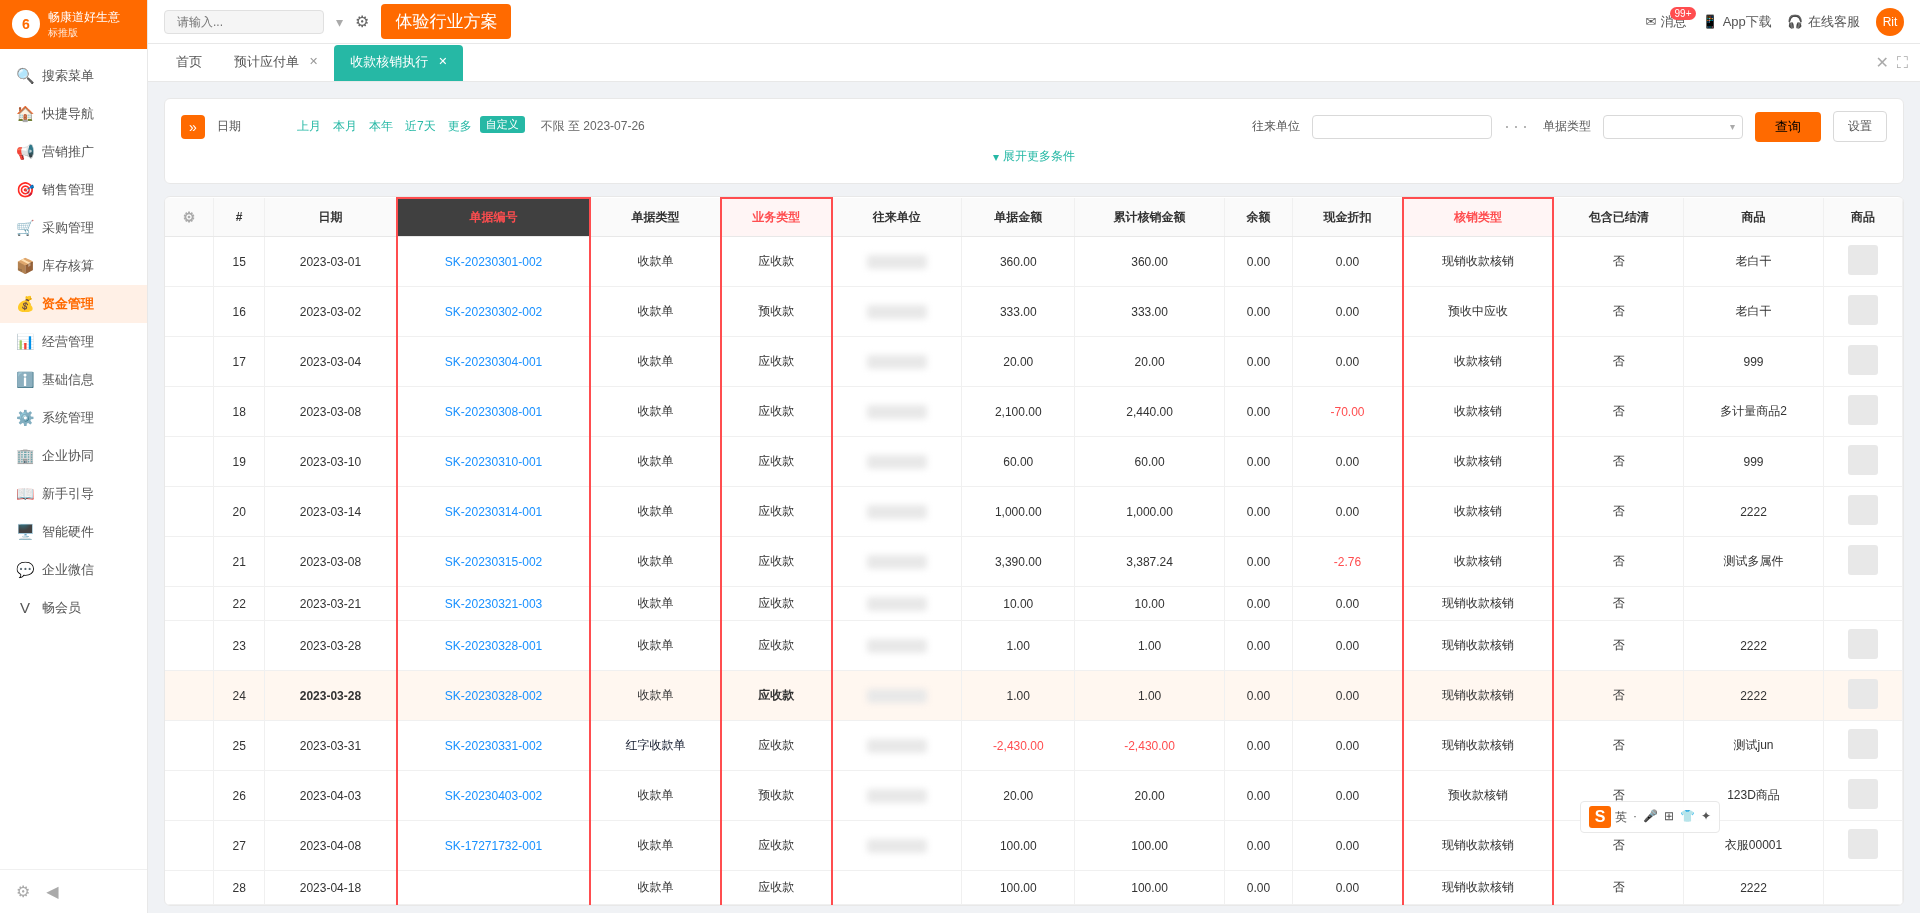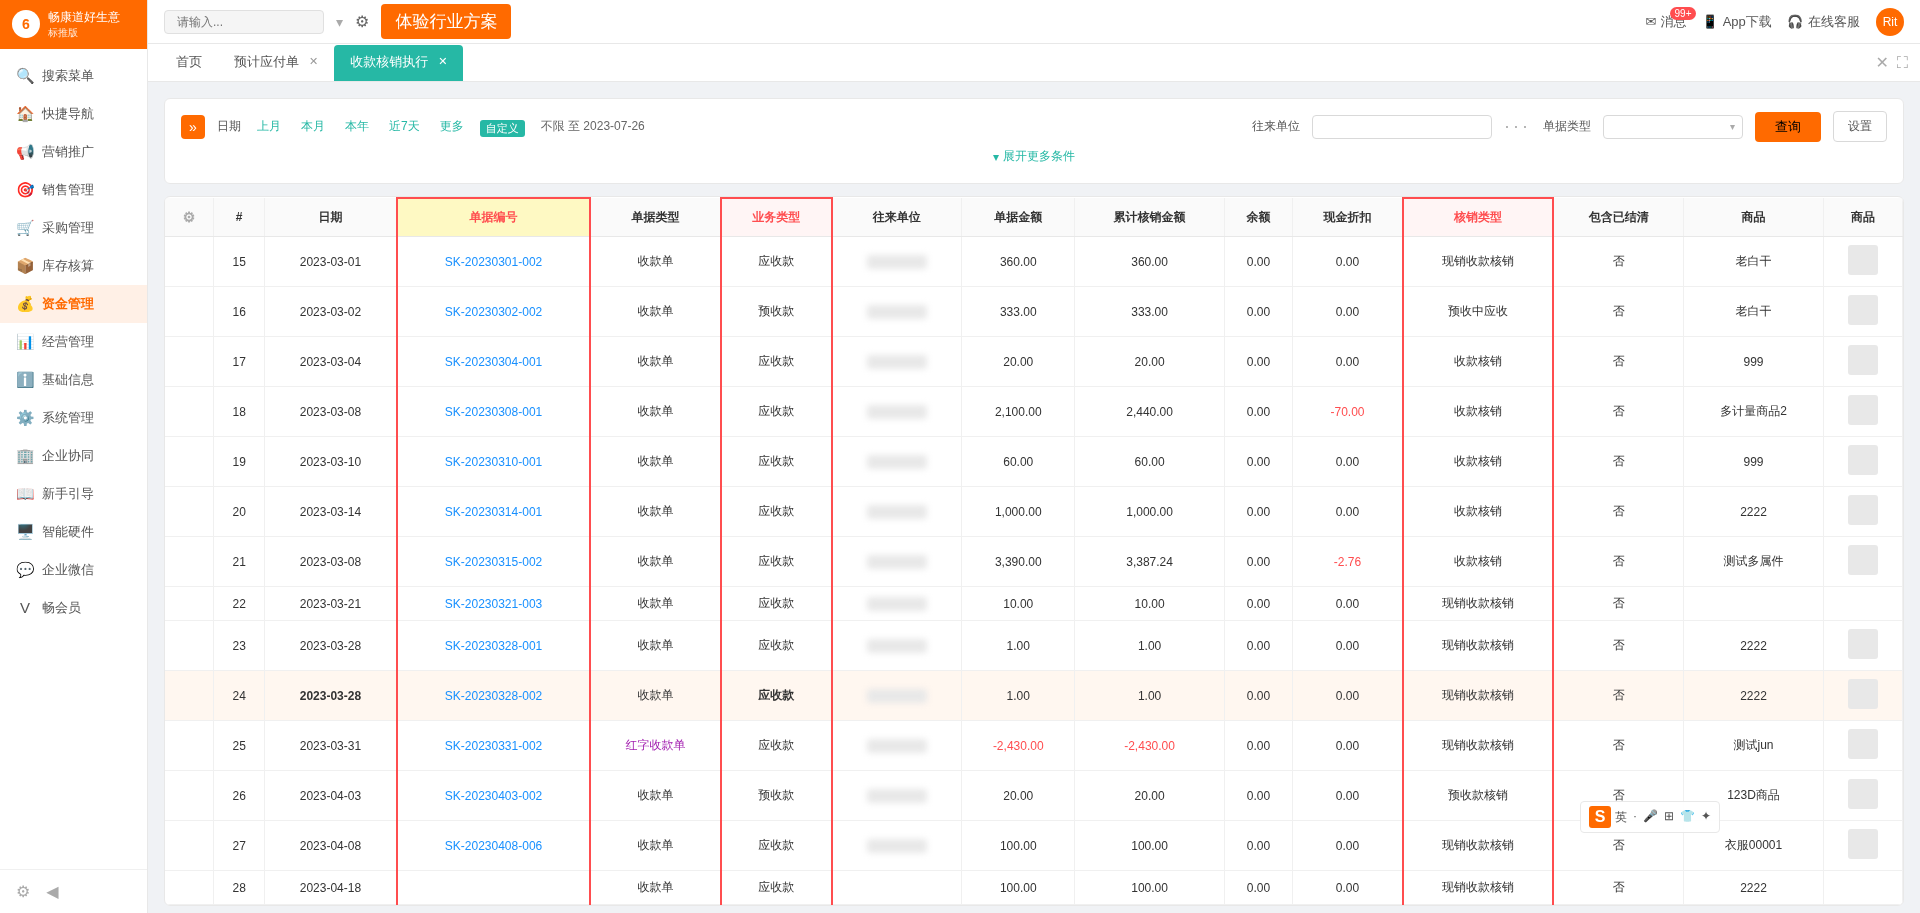--- a/index.html
+++ b/index.html
@@ -47,21 +47,21 @@
     .page-header { display: flex; align-items: center; justify-content: space-between; margin-bottom: 12px; }
     .page-title { font-size: 18px; font-weight: bold; color: #333; }
     .page-actions { display: flex; gap: 8px; }
     .action-btn { border: 1px solid #d9d9d9; background: #fff; border-radius: 4px; padding: 5px 12px; cursor: pointer; font-size: 12px; color: #555; display: flex; align-items: center; gap: 4px; }
 
     
     .filter-bar { background: #fff; border-radius: 6px; padding: 12px 16px; margin-bottom: 12px; border: 1px solid #e8e8e8; }
     .filter-row { display: flex; align-items: center; gap: 12px; flex-wrap: wrap; }
     .filter-expand-btn { background: #ff6a00; color: #fff; border: none; border-radius: 4px; width: 24px; height: 24px; cursor: pointer; display: flex; align-items: center; justify-content: center; font-size: 14px; }
     .filter-label { color: #555; font-size: 12px; white-space: nowrap; }
-    .date-shortcuts { display: flex; gap: 12px; align-items: flex-end; }
+    .date-shortcuts { display: flex; gap: 4px; align-items: flex-start; margin-left: 40px; }
     .date-shortcut { color: #26b8a5; cursor: pointer; font-size: 12px; padding: 2px 4px; }
     .filter-input { border: 1px solid #d9d9d9; border-radius: 4px; padding: 4px 10px; font-size: 12px; color: #333; min-width: 160px; }
     .filter-select { border: 1px solid #d9d9d9; border-radius: 4px; padding: 4px 24px 4px 10px; font-size: 12px; color: #333; min-width: 140px; background: #fff; appearance: none; }
     .query-btn { background: #ff6a00; color: #000000; border: none; border-radius: 4px; padding: 6px 20px; cursor: pointer; font-size: 13px; }
     .setting-btn { background: #fff; color: #555; border: 1px solid #d9d9d9; border-radius: 4px; padding: 6px 14px; cursor: pointer; font-size: 12px; }
 
     .more-filters { display: flex; align-items: center; justify-content: center; color: #26b8a5; font-size: 12px; cursor: pointer; padding: 6px; gap: 4px; }
 
     
     .table-container { background: #fff; border-radius: 6px; border: 1px solid #e8e8e8; overflow: hidden; }
@@ -252,21 +252,21 @@
     </div>
 
     <div class="table-container">
       <div class="table-scroll">
         <table class="data-table" id="data-table">
             <thead>
               <tr>
                 <th><span style="color:#aaa;cursor:pointer;font-size:14px;">⚙</span></th>
                 <th>#</th>
                 <th>日期</th>
-                <th style="border-left: 2px solid rgb(255, 77, 79); border-right: 2px solid rgb(255, 77, 79); border-top: 2px solid rgb(255, 77, 79); color: rgb(255, 77, 79); background: #fef9c3;">单据编号</th>
+                <th style="border-left: 2px solid rgb(255, 77, 79); border-right: 2px solid rgb(255, 77, 79); border-top: 2px solid rgb(255, 77, 79); color: rgb(255, 77, 79); background: #404040;">单据编号</th>
                 <th>单据类型</th>
                 <th style="border-left: 2px solid rgb(255, 77, 79); border-right: 2px solid rgb(255, 77, 79); border-top: 2px solid rgb(255, 77, 79); color: rgb(255, 77, 79); background: rgb(255, 245, 245);">业务类型</th>
                 <th>往来单位</th>
                 <th>单据金额</th>
                 <th>累计核销金额</th>
                 <th>余额</th>
                 <th>现金折扣</th>
                 <th style="border-left: 2px solid rgb(255, 77, 79); border-right: 2px solid rgb(255, 77, 79); border-top: 2px solid rgb(255, 77, 79); color: rgb(255, 77, 79); background: rgb(255, 245, 245);">核销类型</th>
                 <th>包含已结清</th>
                 <th>商品</th>
@@ -442,21 +442,21 @@
                 <td style="border-left: 2px solid rgb(255, 77, 79); border-right: 2px solid rgb(255, 77, 79);">现销收款核销</td>
                 <td>否</td>
                 <td>2222</td>
                 <td><span style="display:inline-block;width:30px;height:30px;background:#e8e8e8;border-radius:3px;"></span></td>
               </tr>
               <tr>
                 <td></td>
                 <td>25</td>
                 <td>2023-03-31</td>
                 <td style="border-left: 2px solid rgb(255, 77, 79); border-right: 2px solid rgb(255, 77, 79);"><a class="link-text" href="#">SK-20230331-002</a></td>
-                <td style="color: #a21caf;">红字收款单</td>
+                <td style="color: #0f172a;">红字收款单</td>
                 <td style="border-left: 2px solid rgb(255, 77, 79); border-right: 2px solid rgb(255, 77, 79);">应收款</td>
                 <td><span class="blurred">&nbsp;&nbsp;&nbsp;&nbsp;&nbsp;&nbsp;&nbsp;&nbsp;&nbsp;&nbsp;</span></td>
                 <td style="color: rgb(255, 77, 79);">-2,430.00</td>
                 <td style="color: rgb(255, 77, 79);">-2,430.00</td>
                 <td>0.00</td>
                 <td>0.00</td>
                 <td style="border-left: 2px solid rgb(255, 77, 79); border-right: 2px solid rgb(255, 77, 79);">现销收款核销</td>
                 <td>否</td>
                 <td>测试jun</td>
                 <td><span style="display:inline-block;width:30px;height:30px;background:#e8e8e8;border-radius:3px;"></span></td>
@@ -475,21 +475,21 @@
                 <td>0.00</td>
                 <td style="border-left: 2px solid rgb(255, 77, 79); border-right: 2px solid rgb(255, 77, 79);">预收款核销</td>
                 <td>否</td>
                 <td>123D商品</td>
                 <td><span style="display:inline-block;width:30px;height:30px;background:#e8e8e8;border-radius:3px;"></span></td>
               </tr>
               <tr>
                 <td></td>
                 <td>27</td>
                 <td>2023-04-08</td>
-                <td style="border-left: 2px solid rgb(255, 77, 79); border-right: 2px solid rgb(255, 77, 79);"><a class="link-text" href="#">SK-20230408-006</a></td>
+                <td style="border-left: 2px solid rgb(255, 77, 79); border-right: 2px solid rgb(255, 77, 79);"><a class="link-text" href="#">SK-17271732-001</a></td>
                 <td>收款单</td>
                 <td style="border-left: 2px solid rgb(255, 77, 79); border-right: 2px solid rgb(255, 77, 79);">应收款</td>
                 <td><span class="blurred">&nbsp;&nbsp;&nbsp;&nbsp;&nbsp;&nbsp;&nbsp;&nbsp;&nbsp;&nbsp;</span></td>
                 <td>100.00</td>
                 <td>100.00</td>
                 <td>0.00</td>
                 <td>0.00</td>
                 <td style="border-left: 2px solid rgb(255, 77, 79); border-right: 2px solid rgb(255, 77, 79);">现销收款核销</td>
                 <td>否</td>
                 <td>衣服00001</td>

